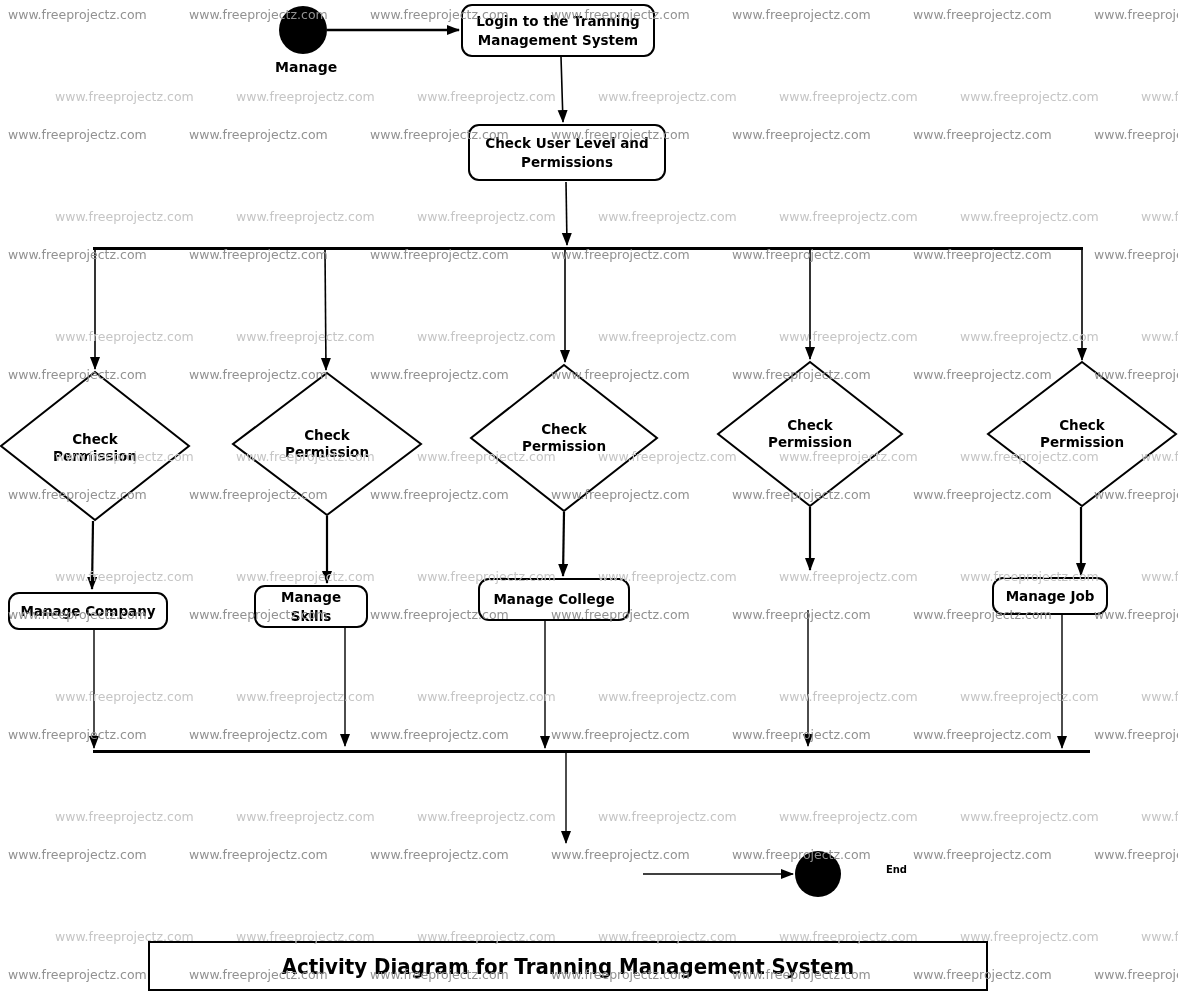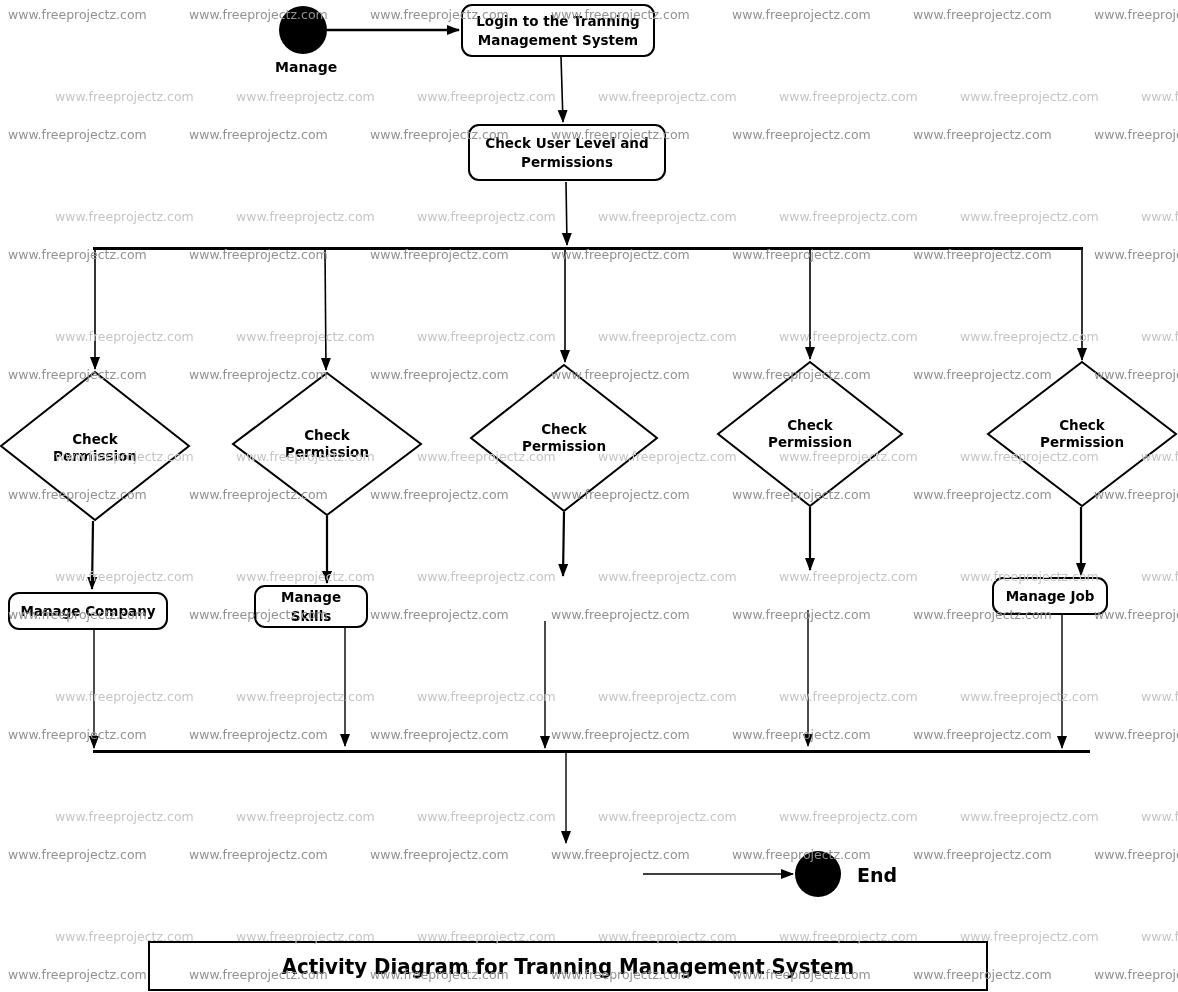--- a/index.html
+++ b/index.html
@@ -77,41 +77,44 @@
     <line x1="1062" y1="615" x2="1062" y2="748" stroke="#000" stroke-width="1.4" marker-end="url(#arr)"></line>
 
     <line x1="566" y1="753" x2="566" y2="843" stroke="#000" stroke-width="1.4" marker-end="url(#arr)"></line>
     <line x1="643" y1="874" x2="793" y2="874" stroke="#000" stroke-width="1.4" marker-end="url(#arr)"></line>
   </svg>
 
   <div class="circle" style="left:279px;top:6px;width:48px;height:48px;"></div>
   <div class="freelabel" style="left:275px;top:59px;width:60px;font-size:14px;">Manage</div>
 
   <div class="circle" style="left:795px;top:851px;width:46px;height:46px;"></div>
-  <div class="freelabel" style="left:847px;top:864px;width:60px;font-size:19px;text-align:center;">End</div>
+  <div class="freelabel" style="left:847px;top:864px;width:60px;font-size:10px;text-align:right;">End</div>
 
   <div class="node" style="left:468px;top:124px;width:198px;height:57px;">
     <span>Check User Level and Permissions</span>
   </div>
 
   <div class="node" style="left:461px;top:4px;width:194px;height:53px;">
     <span>Login to the Tranning Management System</span>
   </div>
 
   <div class="diamond-label" style="left:40px;top:431px;">Check Permission</div>
   <div class="diamond-label" style="left:272px;top:427px;">Check Permission</div>
   <div class="diamond-label" style="left:509px;top:421px;">Check Permission</div>
   <div class="diamond-label" style="left:755px;top:417px;">Check Permission</div>
   <div class="diamond-label" style="left:1027px;top:417px;">Check Permission</div>
 
   <div class="node" style="left:8px;top:592px;width:160px;height:38px;">
     <span>Manage Company</span>
   </div>
   <div class="node" style="left:254px;top:585px;width:114px;height:43px;">
     <span>Manage Skills</span>
+  </div>
+  <div class="node" style="left:478px;top:578px;width:152px;height:43px;">
+    <span>Manage College</span>
   </div>
   <div class="node" style="left:992px;top:577px;width:116px;height:38px;">
     <span>Manage Job</span>
   </div>
 
 
   <div id="title-box">
     <span>Activity Diagram for Tranning Management System</span>
   </div>
 

